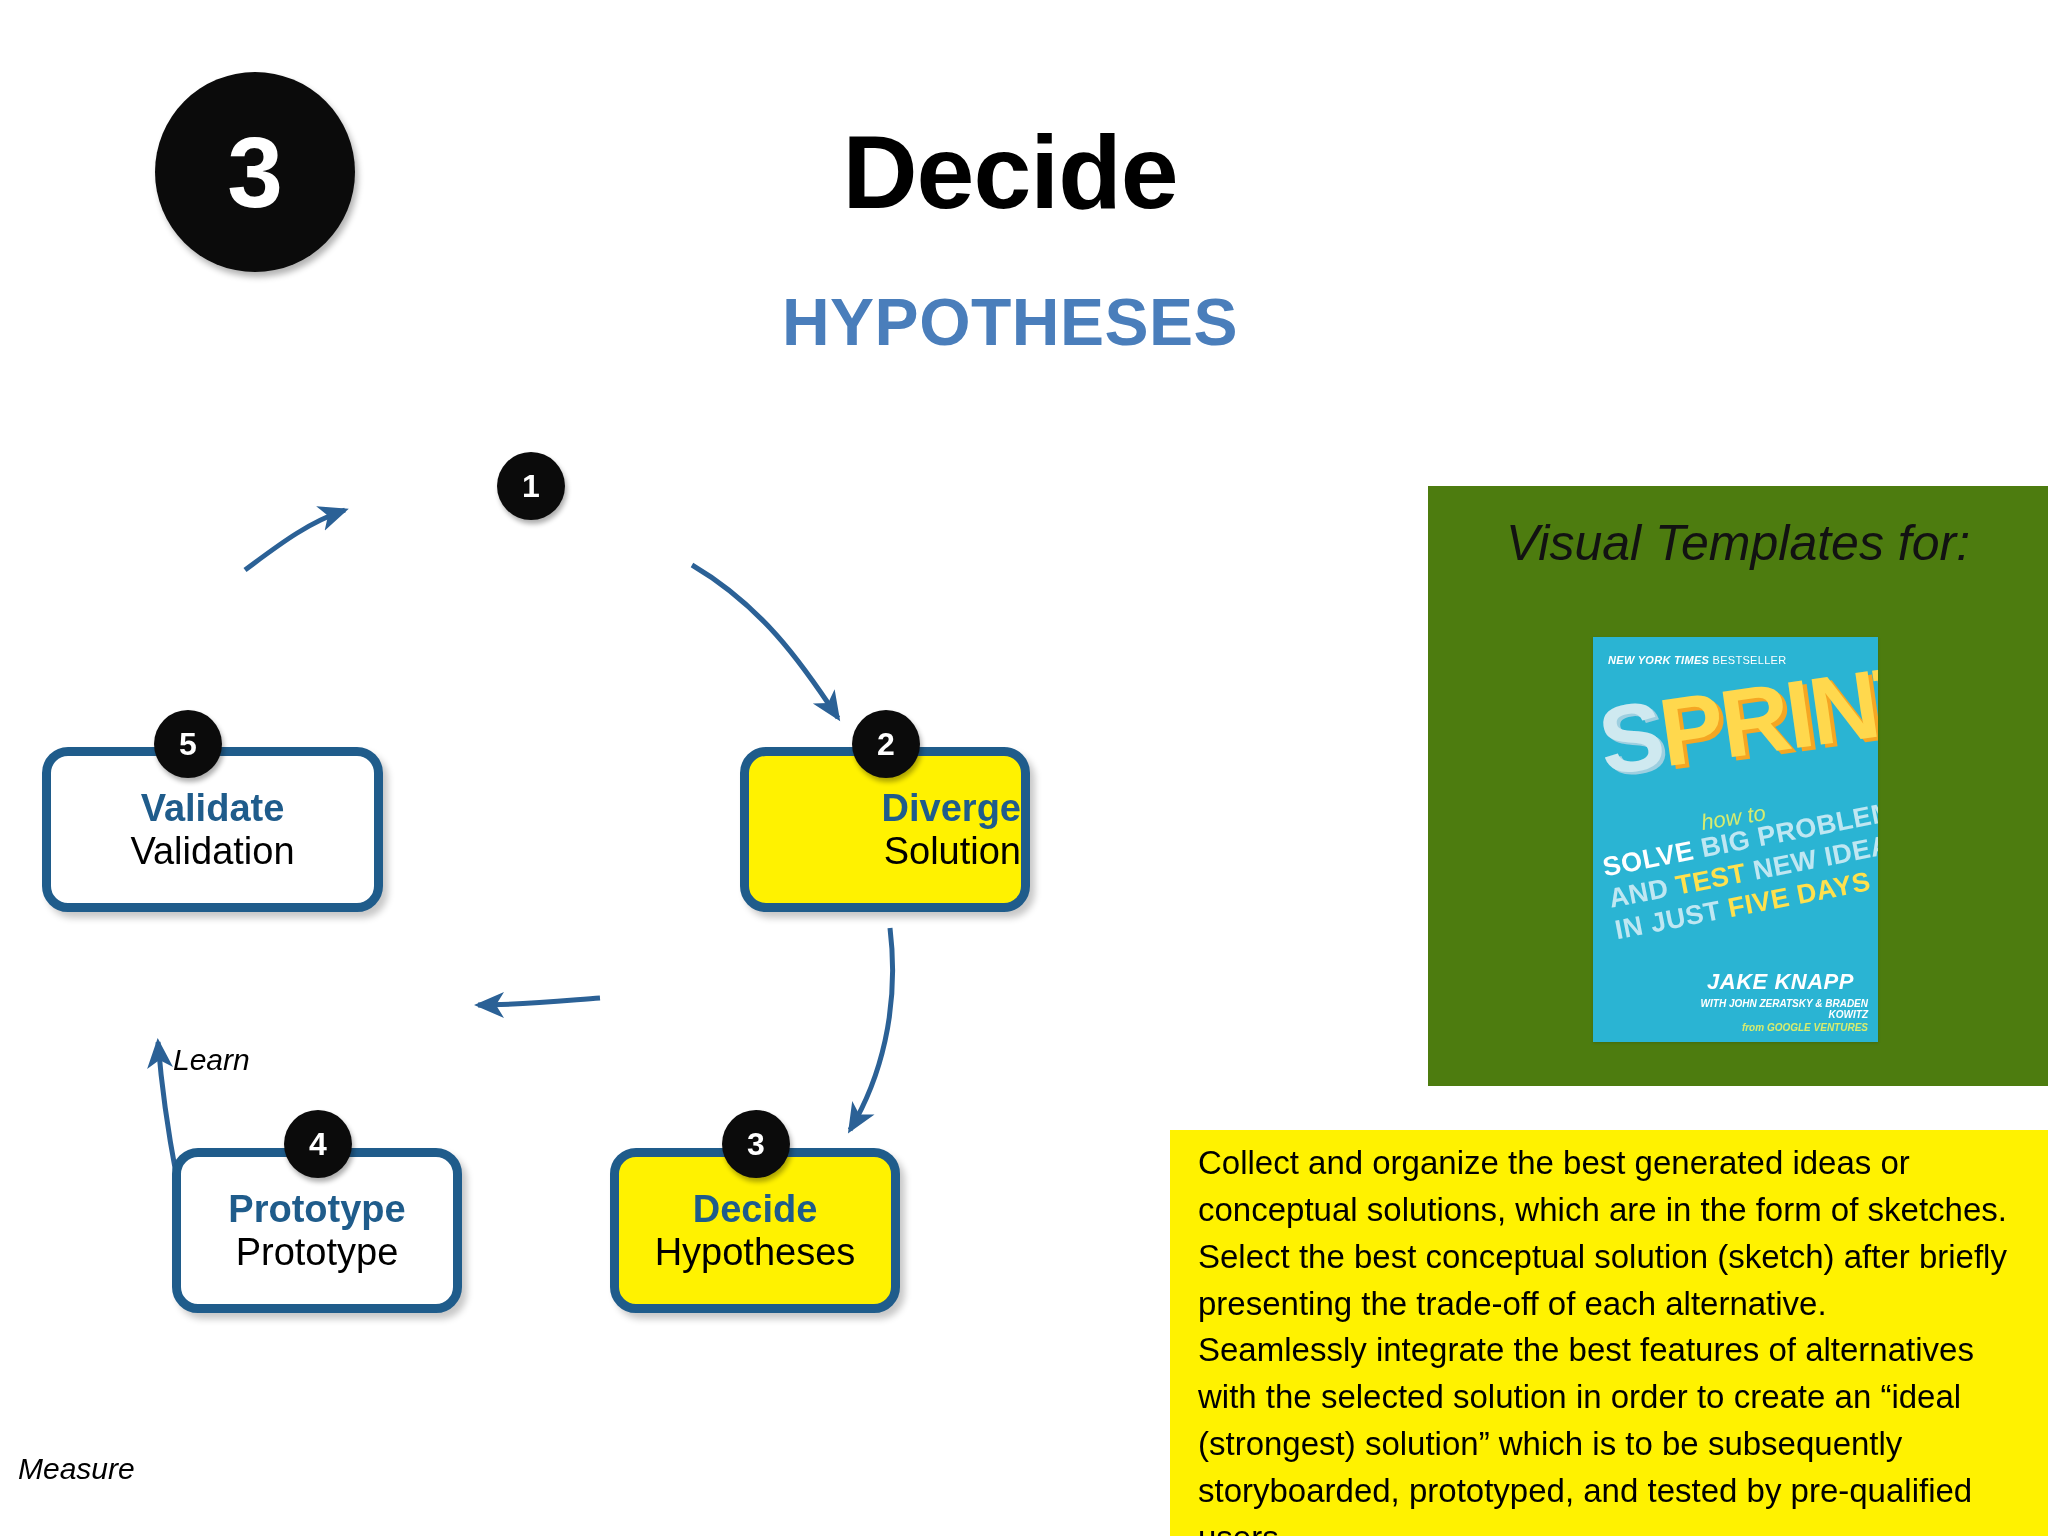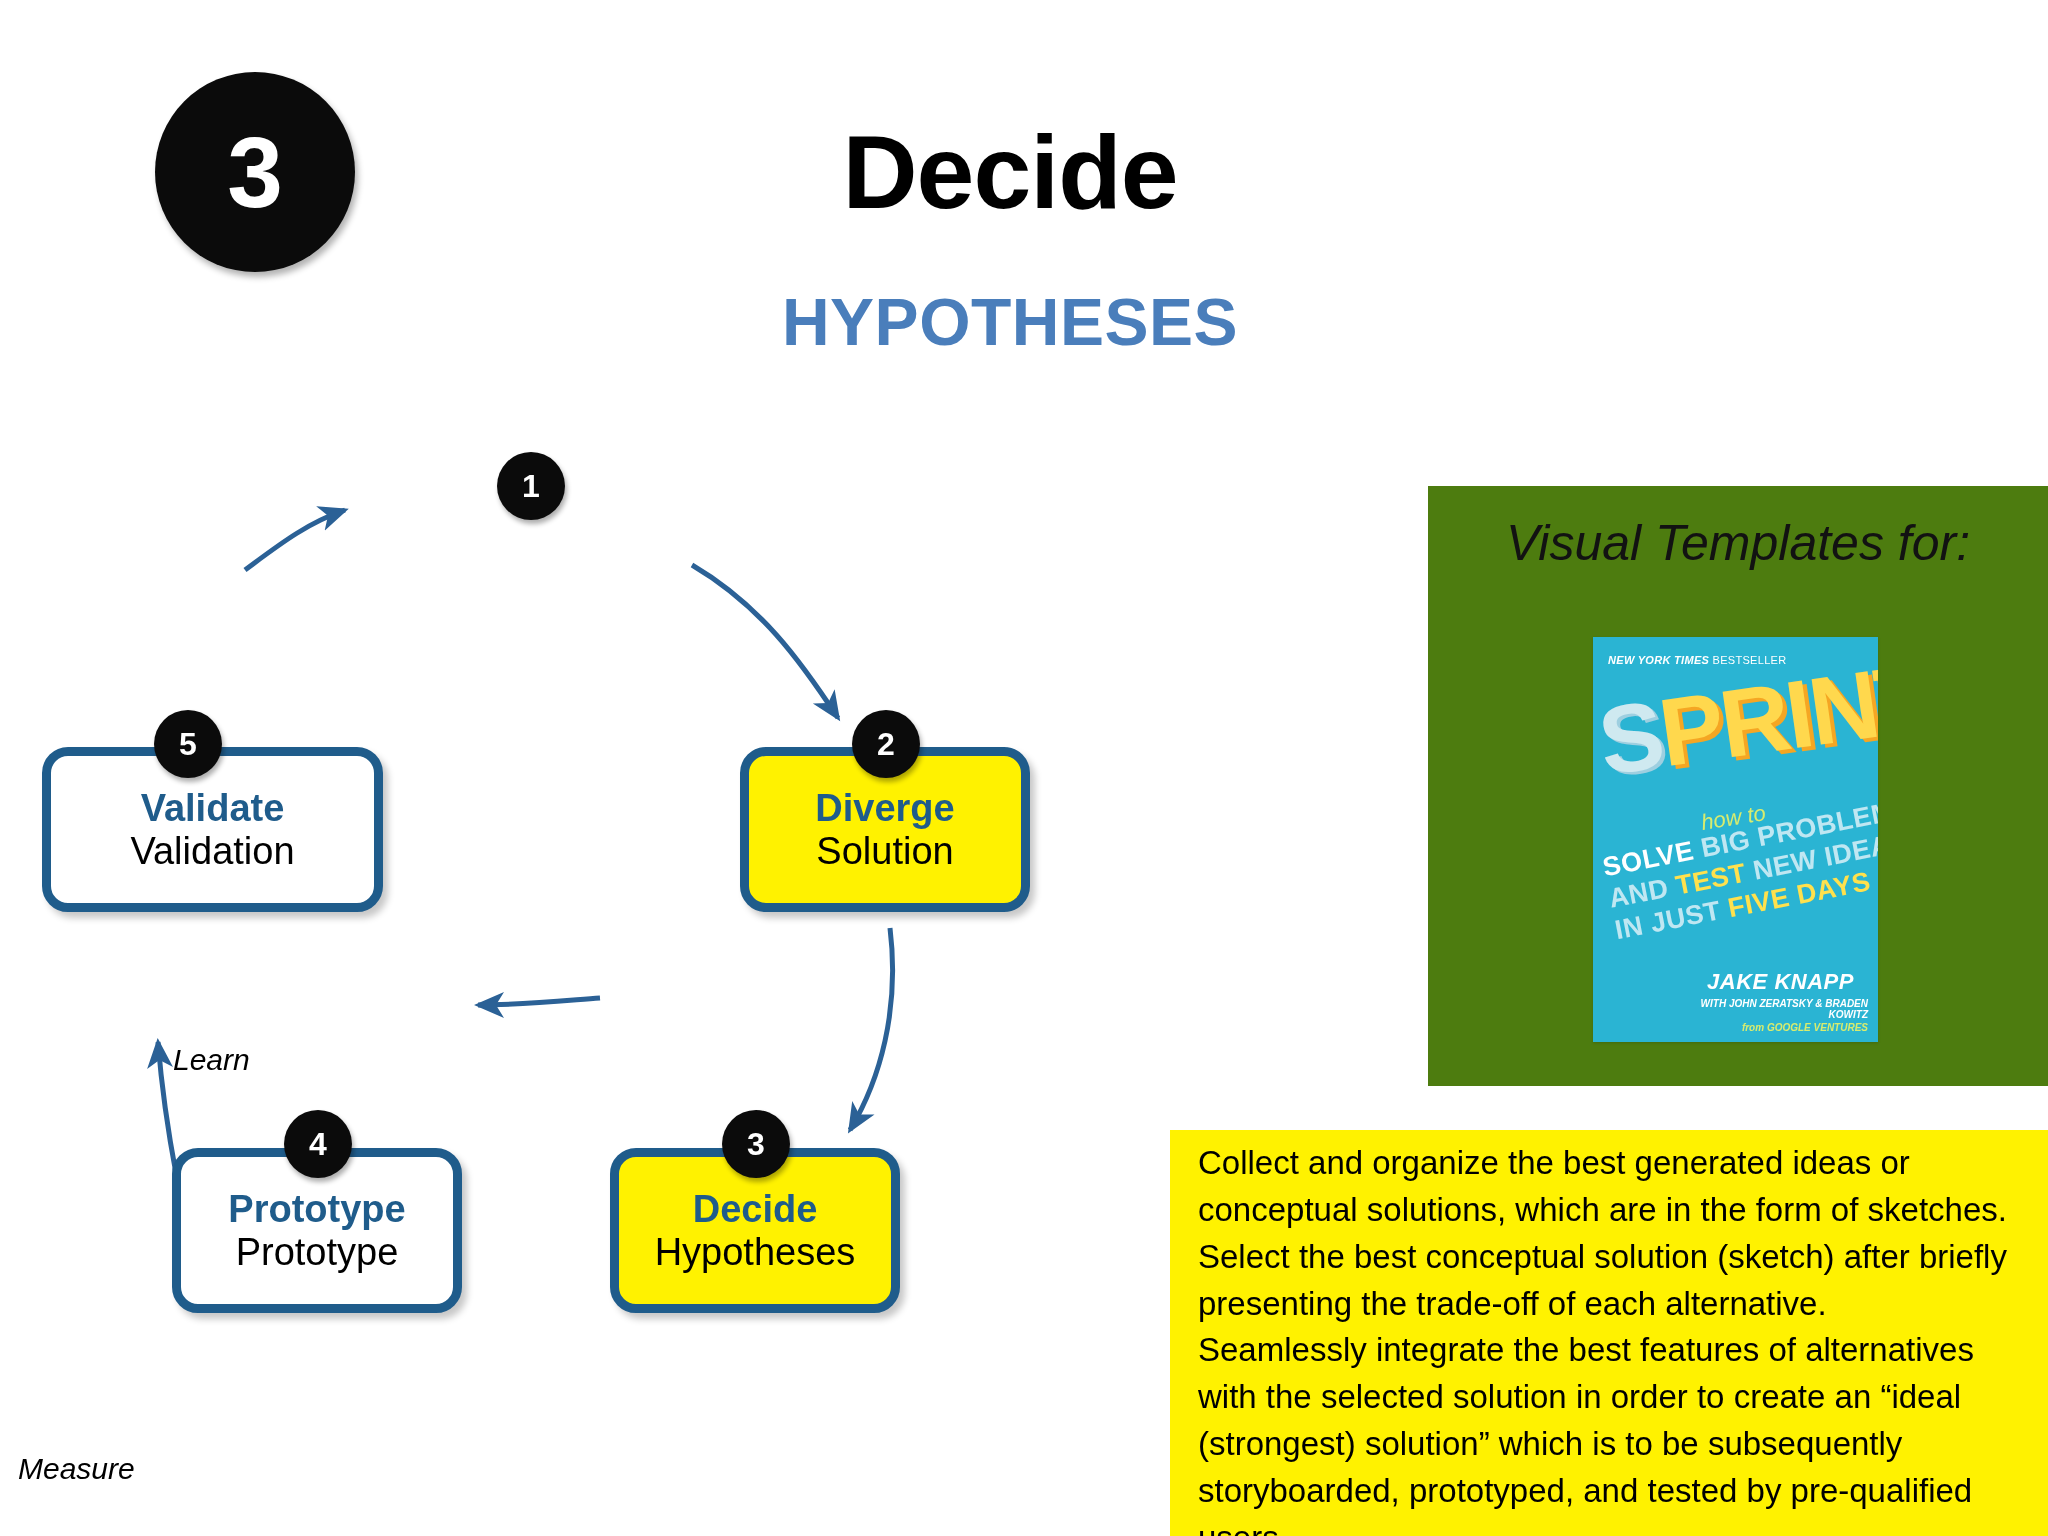--- a/index.html
+++ b/index.html
@@ -125,21 +125,21 @@
     position: absolute;
     font-style: italic;
     font-size: 30px;
     color: #000;
     white-space: nowrap;
   }
 
   
   #node-1 { left: 385px; top: 60px;  width: 290px; height: 165px; }
   #badge-1 { left: 497px; top: 22px; }
-  #node-2 { left: 740px; top: 317px; width: 290px; height: 165px; }
+  #node-2 { left: 740px; top: 317px; width: 290px; height: 165px; align-items: flex-end; }
   #badge-2 { left: 852px; top: 280px; }
   #node-3 { left: 610px; top: 718px; width: 290px; height: 165px; }
   #badge-3 { left: 722px; top: 680px; }
   #node-4 { left: 172px; top: 718px; width: 290px; height: 165px; }
   #badge-4 { left: 284px; top: 680px; }
   #node-5 { left: 42px;  top: 317px; width: 341px; height: 165px; }
   #badge-5 { left: 154px; top: 280px; }
 
   #label-learn   { left: 173px; top: 613px; }
   #label-measure { left: 18px;  top: 1022px; }

